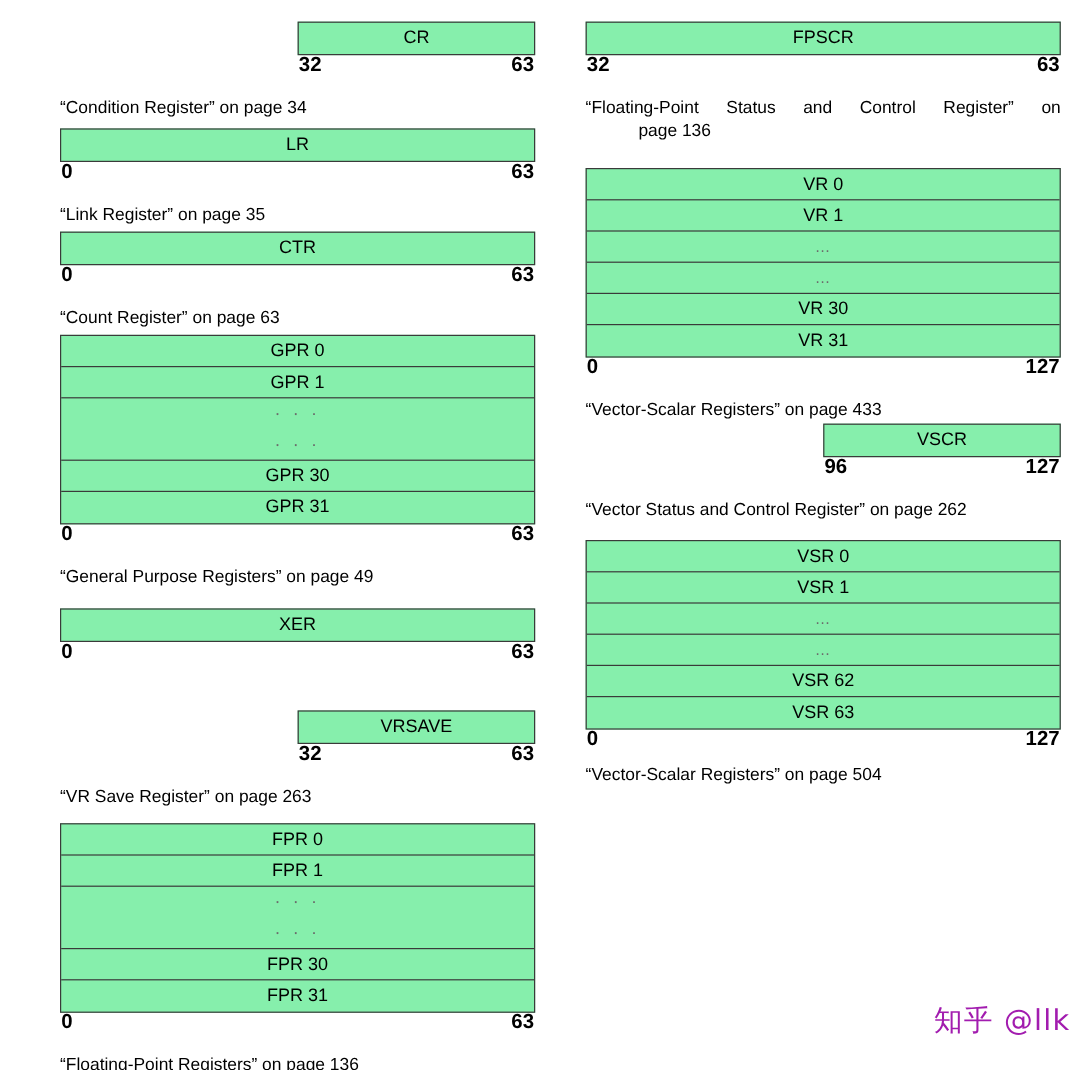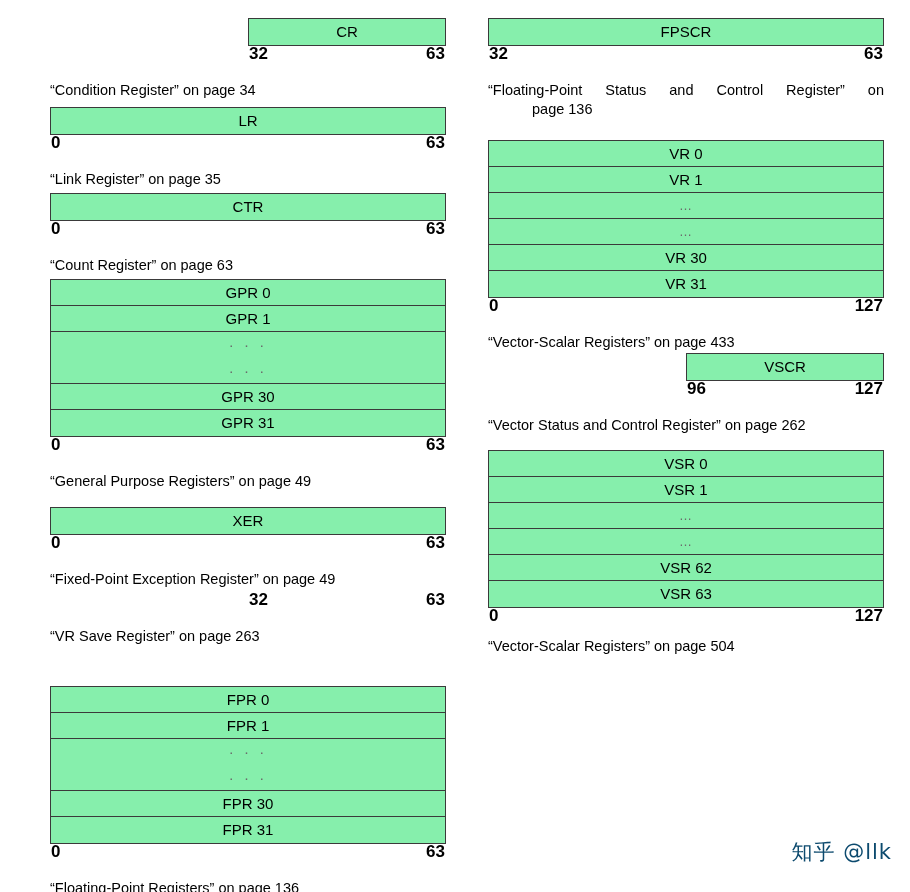--- a/index.html
+++ b/index.html
@@ -125,22 +125,22 @@
   .caption.justified .cap-line2 {
     display: block;
     padding-left: 44px;
   }
 
   
   .watermark {
     position: absolute;
     right: 18px;
     bottom: 26px;
-    font-size: 21px;
-    color: #0c4a6e;
+    font-size: 24px;
+    color: #a21caf;
     letter-spacing: 1px;
     user-select: none;
     font-family: "DejaVu Sans", sans-serif;
   }
 </style>
 </head>
 <body>
 
 <div class="page">
 
@@ -193,23 +193,25 @@
         <div class="caption">“General Purpose Registers” on page 49</div>
       </div>
       <div class="reg-group" style="top: 507px;">
         <div class="reg-box">
           <div class="reg-row">XER</div>
         </div>
         <div class="bit-rail">
           <span class="bit-start">0</span>
           <span class="bit-end">63</span>
         </div>
-        <div class="caption">“Fixed-Point Exception Register” on page 49</div>
       </div>
       <div class="reg-group" style="top: 592px;">
+        <div class="reg-box half">
+          <div class="reg-row">VRSAVE</div>
+        </div>
         <div class="bit-rail half">
           <span class="bit-start">32</span>
           <span class="bit-end">63</span>
         </div>
         <div class="caption">“VR Save Register” on page 263</div>
       </div>
       <div class="reg-group" style="top: 686px;">
         <div class="reg-box">
           <div class="reg-row">FPR 0</div>
           <div class="reg-row">FPR 1</div>

